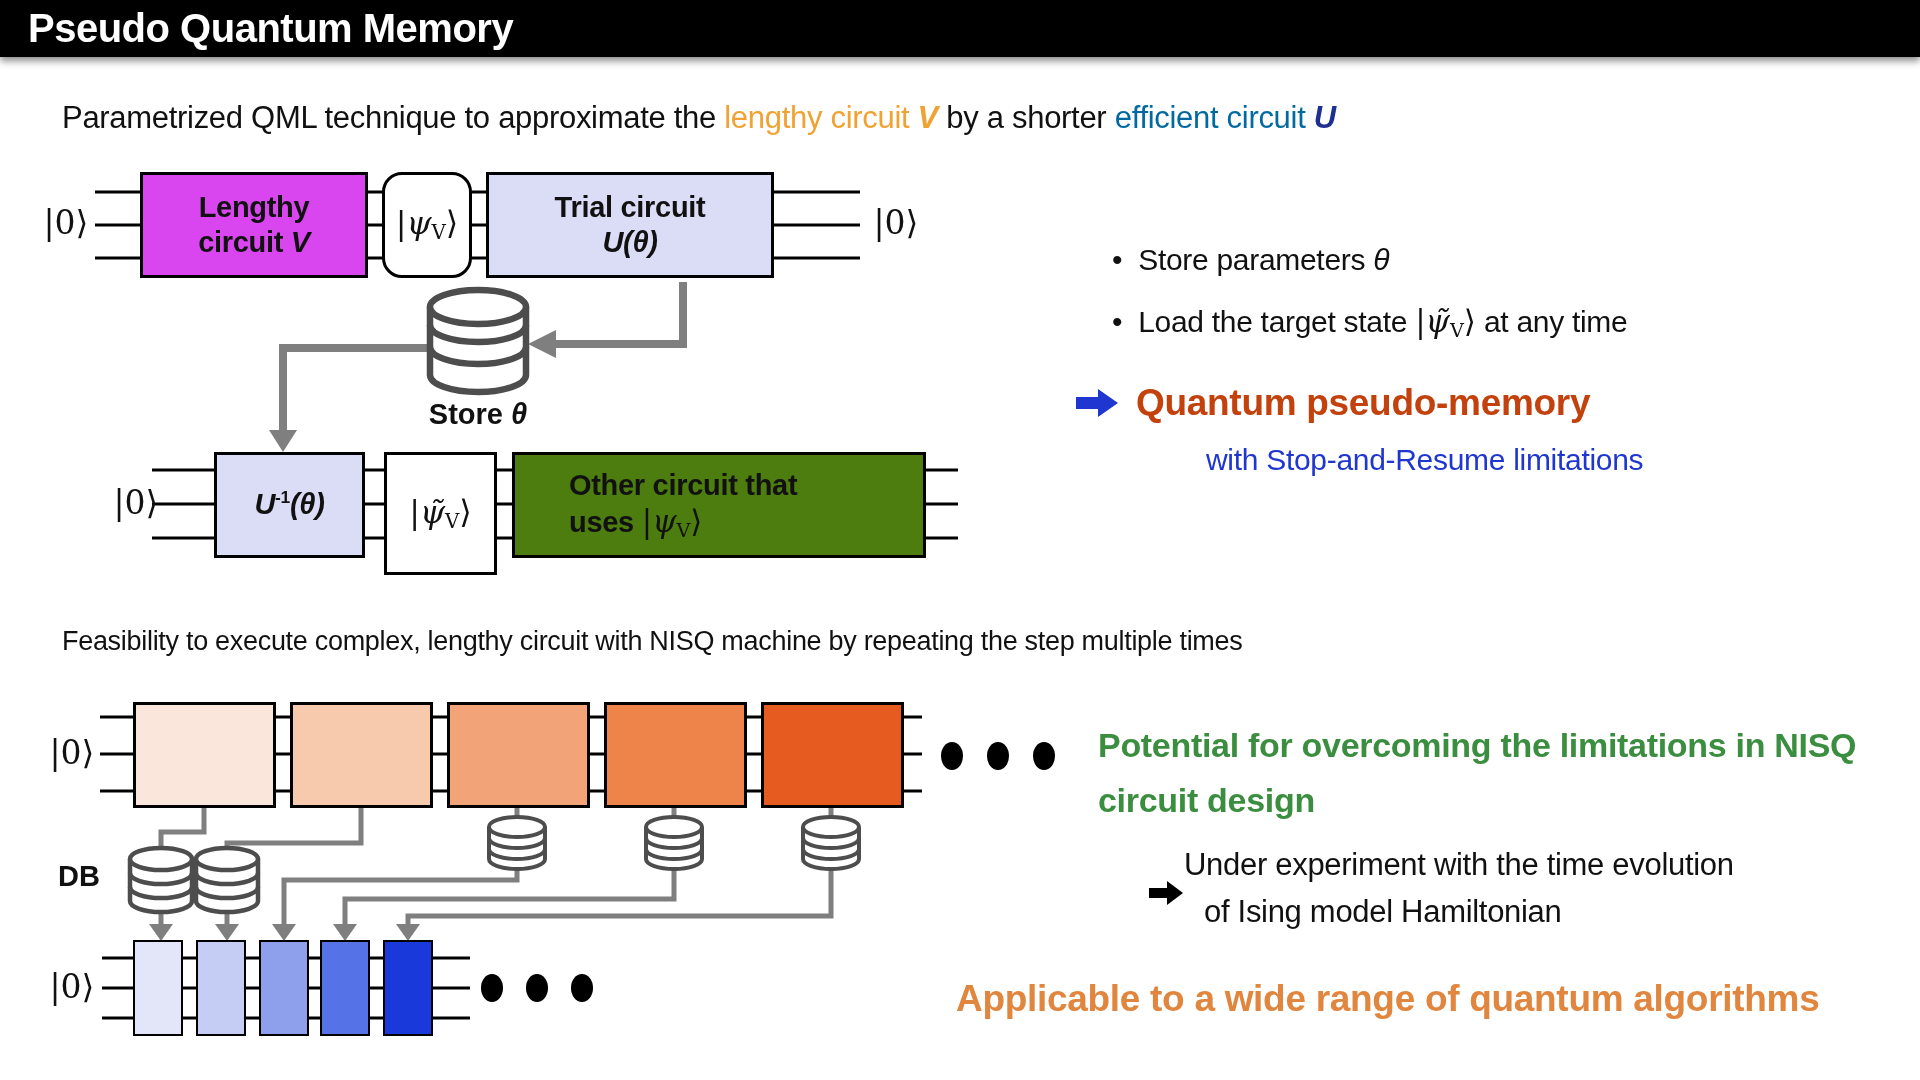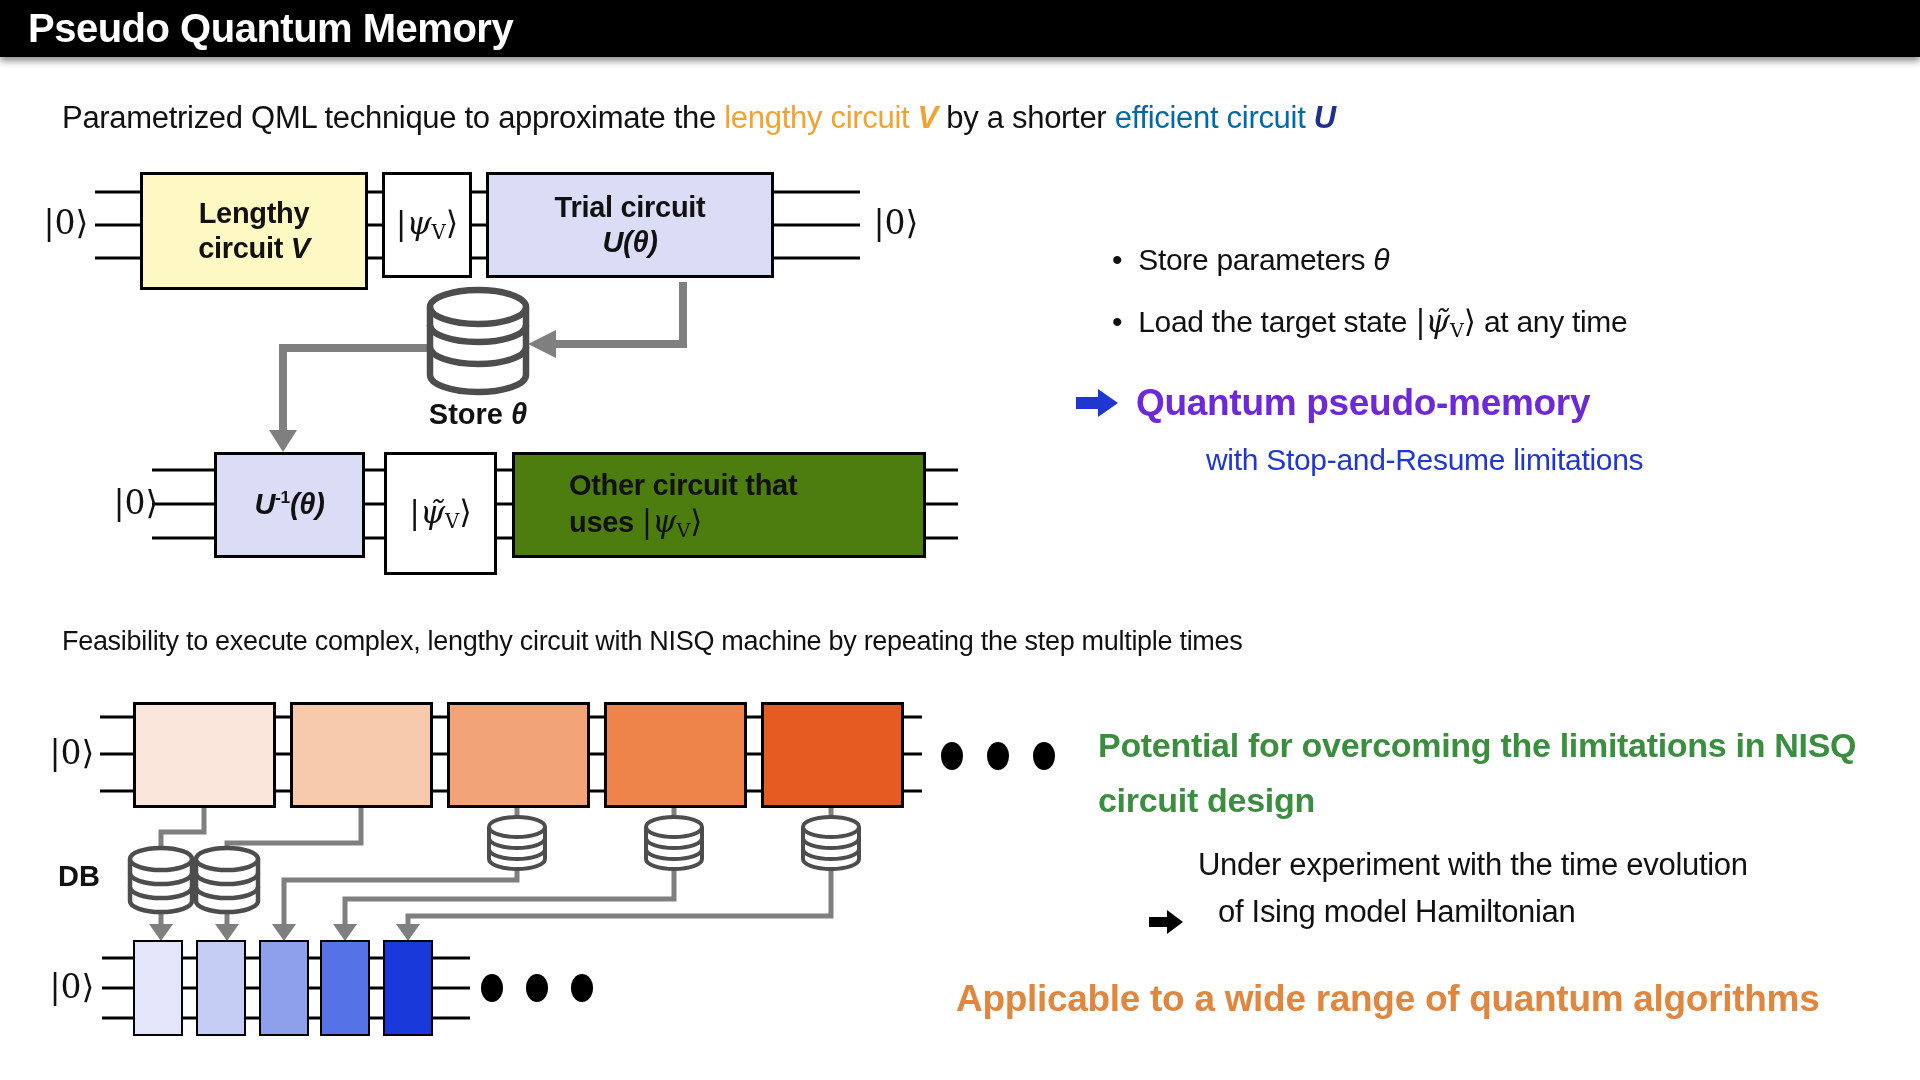--- a/index.html
+++ b/index.html
@@ -19,21 +19,21 @@
   .ket i{font-style:italic;}
   .ket sub{font-size:.62em;vertical-align:-0.25em;}
   .ketlabel{font-size:33px;width:60px;text-align:center;line-height:1;}
   .storelabel{width:190px;text-align:center;font-weight:700;font-size:29px;}
   .bullet-row{display:flex;align-items:baseline;gap:16px;font-size:30px;letter-spacing:-.3px;}
   .memory-head{display:flex;align-items:center;gap:16px;font-size:37px;font-weight:700;letter-spacing:-.3px;}
   .memory-sub{font-size:30px;letter-spacing:-.3px;}
   .feas{font-size:27px;letter-spacing:-.3px;white-space:nowrap;}
   .dblabel{font-size:29px;font-weight:700;}
   .green-head{width:790px;font-size:34px;font-weight:700;line-height:1.63;letter-spacing:-.3px;}
-  .under{display:flex;align-items:flex-end;gap:14px;font-size:31px;letter-spacing:-.3px;line-height:1.5;}
+  .under{display:flex;align-items:center;gap:0;font-size:31px;letter-spacing:-.3px;line-height:1.5;}
   .under .l2{display:block;margin-left:20px;}
   .applic{font-size:37px;font-weight:700;letter-spacing:-.3px;white-space:nowrap;}
   .other-box{align-items:flex-start;padding-left:54px;text-align:left;}
   sup{font-size:.6em;}
 </style>
 </head>
 <body>
 
 <div class="slide">
 
@@ -147,26 +147,26 @@
     </g>
     <g fill="#000">
       <ellipse cx="492" cy="988" rx="11" ry="14"></ellipse>
       <ellipse cx="537" cy="988" rx="11" ry="14"></ellipse>
       <ellipse cx="582" cy="988" rx="11" ry="14"></ellipse>
     </g>
   </svg>
 
   <div class="abs ket ketlabel" style="left:36px;top:206px;">|0⟩</div>
 
-  <div class="box" style="left: 140px; top: 172px; width: 228px; height: 118px; background-color: #fef9c3;">
+  <div class="box" style="left: 140px; top: 172px; width: 228px; height: 106px; background-color: #d946ef;">
     <span>Lengthy</span>
     <span><span>circuit </span><i>V</i></span>
   </div>
 
-  <div class="box ket" style="left:382px;top:172px;width:90px;height:106px;background:#fff;font-size:32px;">
+  <div class="box ket" style="left:382px;top:172px;width:90px;height:106px;background:#fff;font-size:32px;border-radius:20px;">
     <span><span>|</span><i>ψ</i><sub>V</sub><span>⟩</span></span>
   </div>
 
   <div class="box" style="left: 486px; top: 172px; width: 288px; height: 106px; background-color: rgb(219, 220, 245);">
     <span>Trial circuit</span>
     <i>U(θ)</i>
   </div>
 
   <div class="abs ket ketlabel" style="left:866px;top:206px;">|0⟩</div>
 
@@ -195,21 +195,21 @@
   </div>
   <div class="abs bullet-row" style="left:1112px;top:303px;">
     <span>•</span>
     <span><span>Load the target state </span><span class="ket" style="font-size:31px;"><span>|</span><i>ψ̃</i><sub>V</sub><span>⟩</span></span><span> at any time</span></span>
   </div>
 
   <div class="abs memory-head" style="left:1074px;top:382px;">
     <svg width="46" height="32" viewBox="0 0 46 32">
         <path d="M2 10 H24 V2 L44 16 L24 30 V22 H2 Z" fill="#1F36D1"></path>
       </svg>
-    <span style="color: #6d28d9;">Quantum pseudo-memory</span>
+    <span style="color: #c2410c;">Quantum pseudo-memory</span>
   </div>
   <div class="abs memory-sub" style="left: 1206px; top: 443px; color: rgb(31, 54, 209);">with Stop-and-Resume limitations</div>
 
   <div class="abs feas" style="left:62px;top:626px;">Feasibility to execute complex, lengthy circuit with NISQ machine by repeating the step multiple times</div>
 
   <div class="abs ket ketlabel" style="left:42px;top:736px;">|0⟩</div>
   <div class="abs"></div>
 
   <div class="abs dblabel" style="left:58px;top:860px;">DB</div>
 

